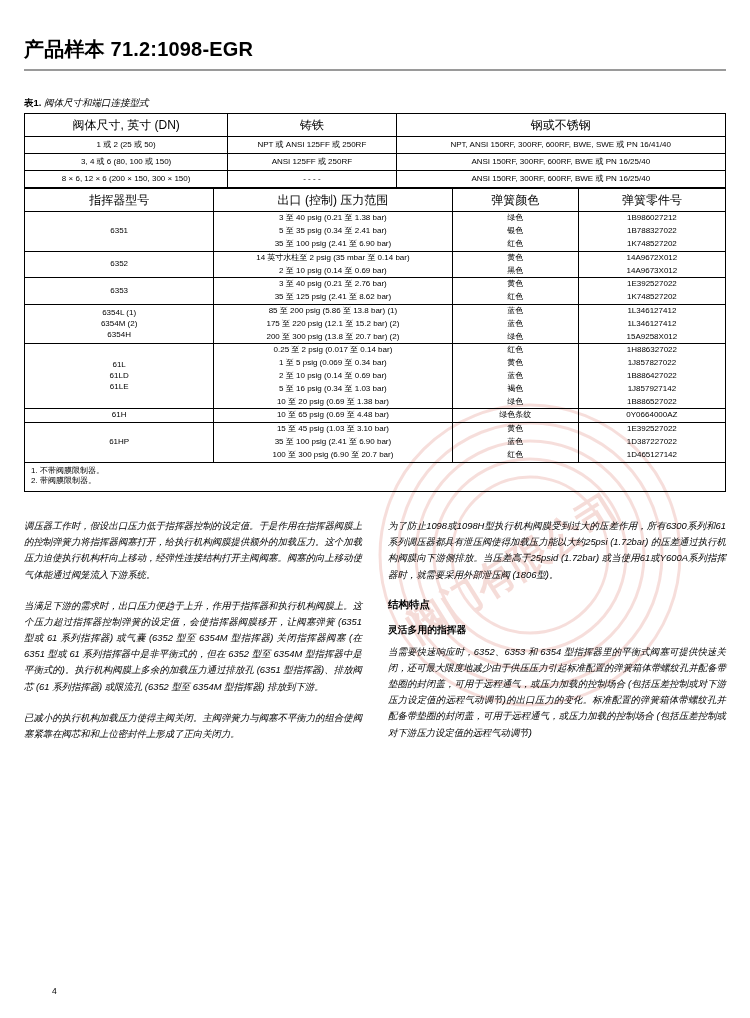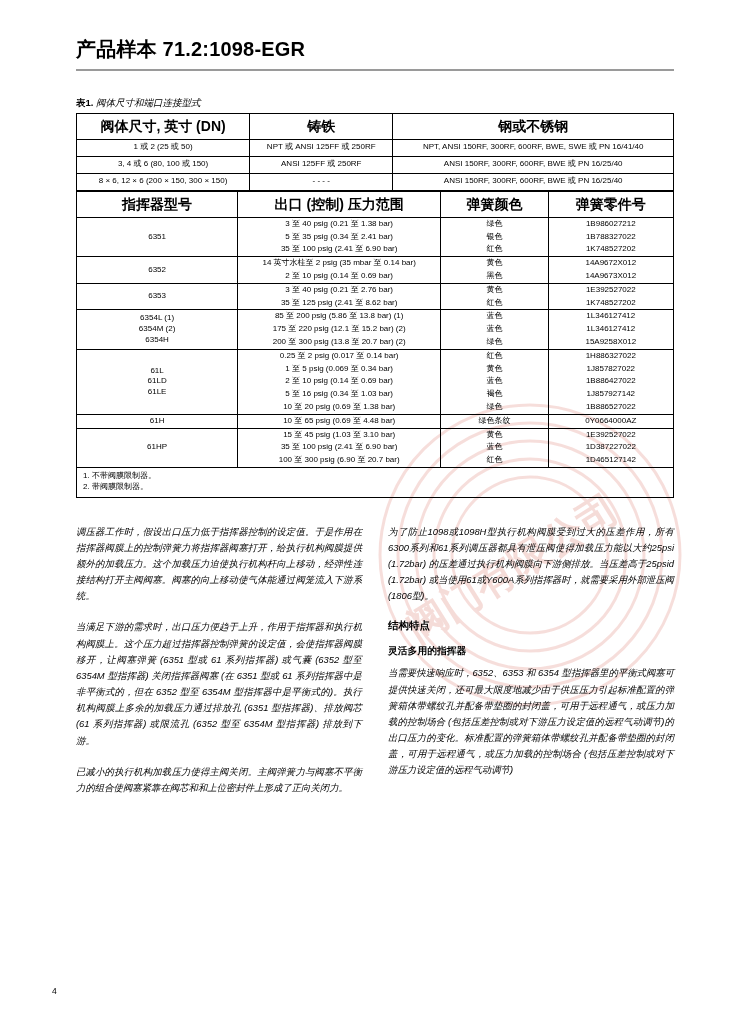--- a/index.html
+++ b/index.html
@@ -24,21 +24,21 @@
     width: 400px;
     height: 330px;
     pointer-events: none;
     z-index: 0;
     opacity: 0.55;
   }
 
   .page {
     position: relative;
     z-index: 2;
-    padding: 0 76px;
+    padding: 0 24px;
     box-sizing: border-box;
     width: 750px;
   }
 
   
   .doc-title {
     font-size: 20px;
     font-weight: bold;
     letter-spacing: 0.2px;
     padding-top: 36px;
@@ -71,22 +71,22 @@
   }
   table.doc-table th,
   table.doc-table td {
     border: 1px solid #000;
     text-align: center;
     vertical-align: middle;
     padding: 2px 2px;
     line-height: 1.35;
   }
   table.doc-table th {
-    font-weight: bold;
-    font-size: 14px;
+    font-weight: normal;
+    font-size: 12px;
     padding: 3px 2px;
   }
   
   #table-valve-body td { height: 12px; }
 
   
   #table-outlet-pressure td {
     border-top: none;
     border-bottom: none;
     padding: 1px 2px;

